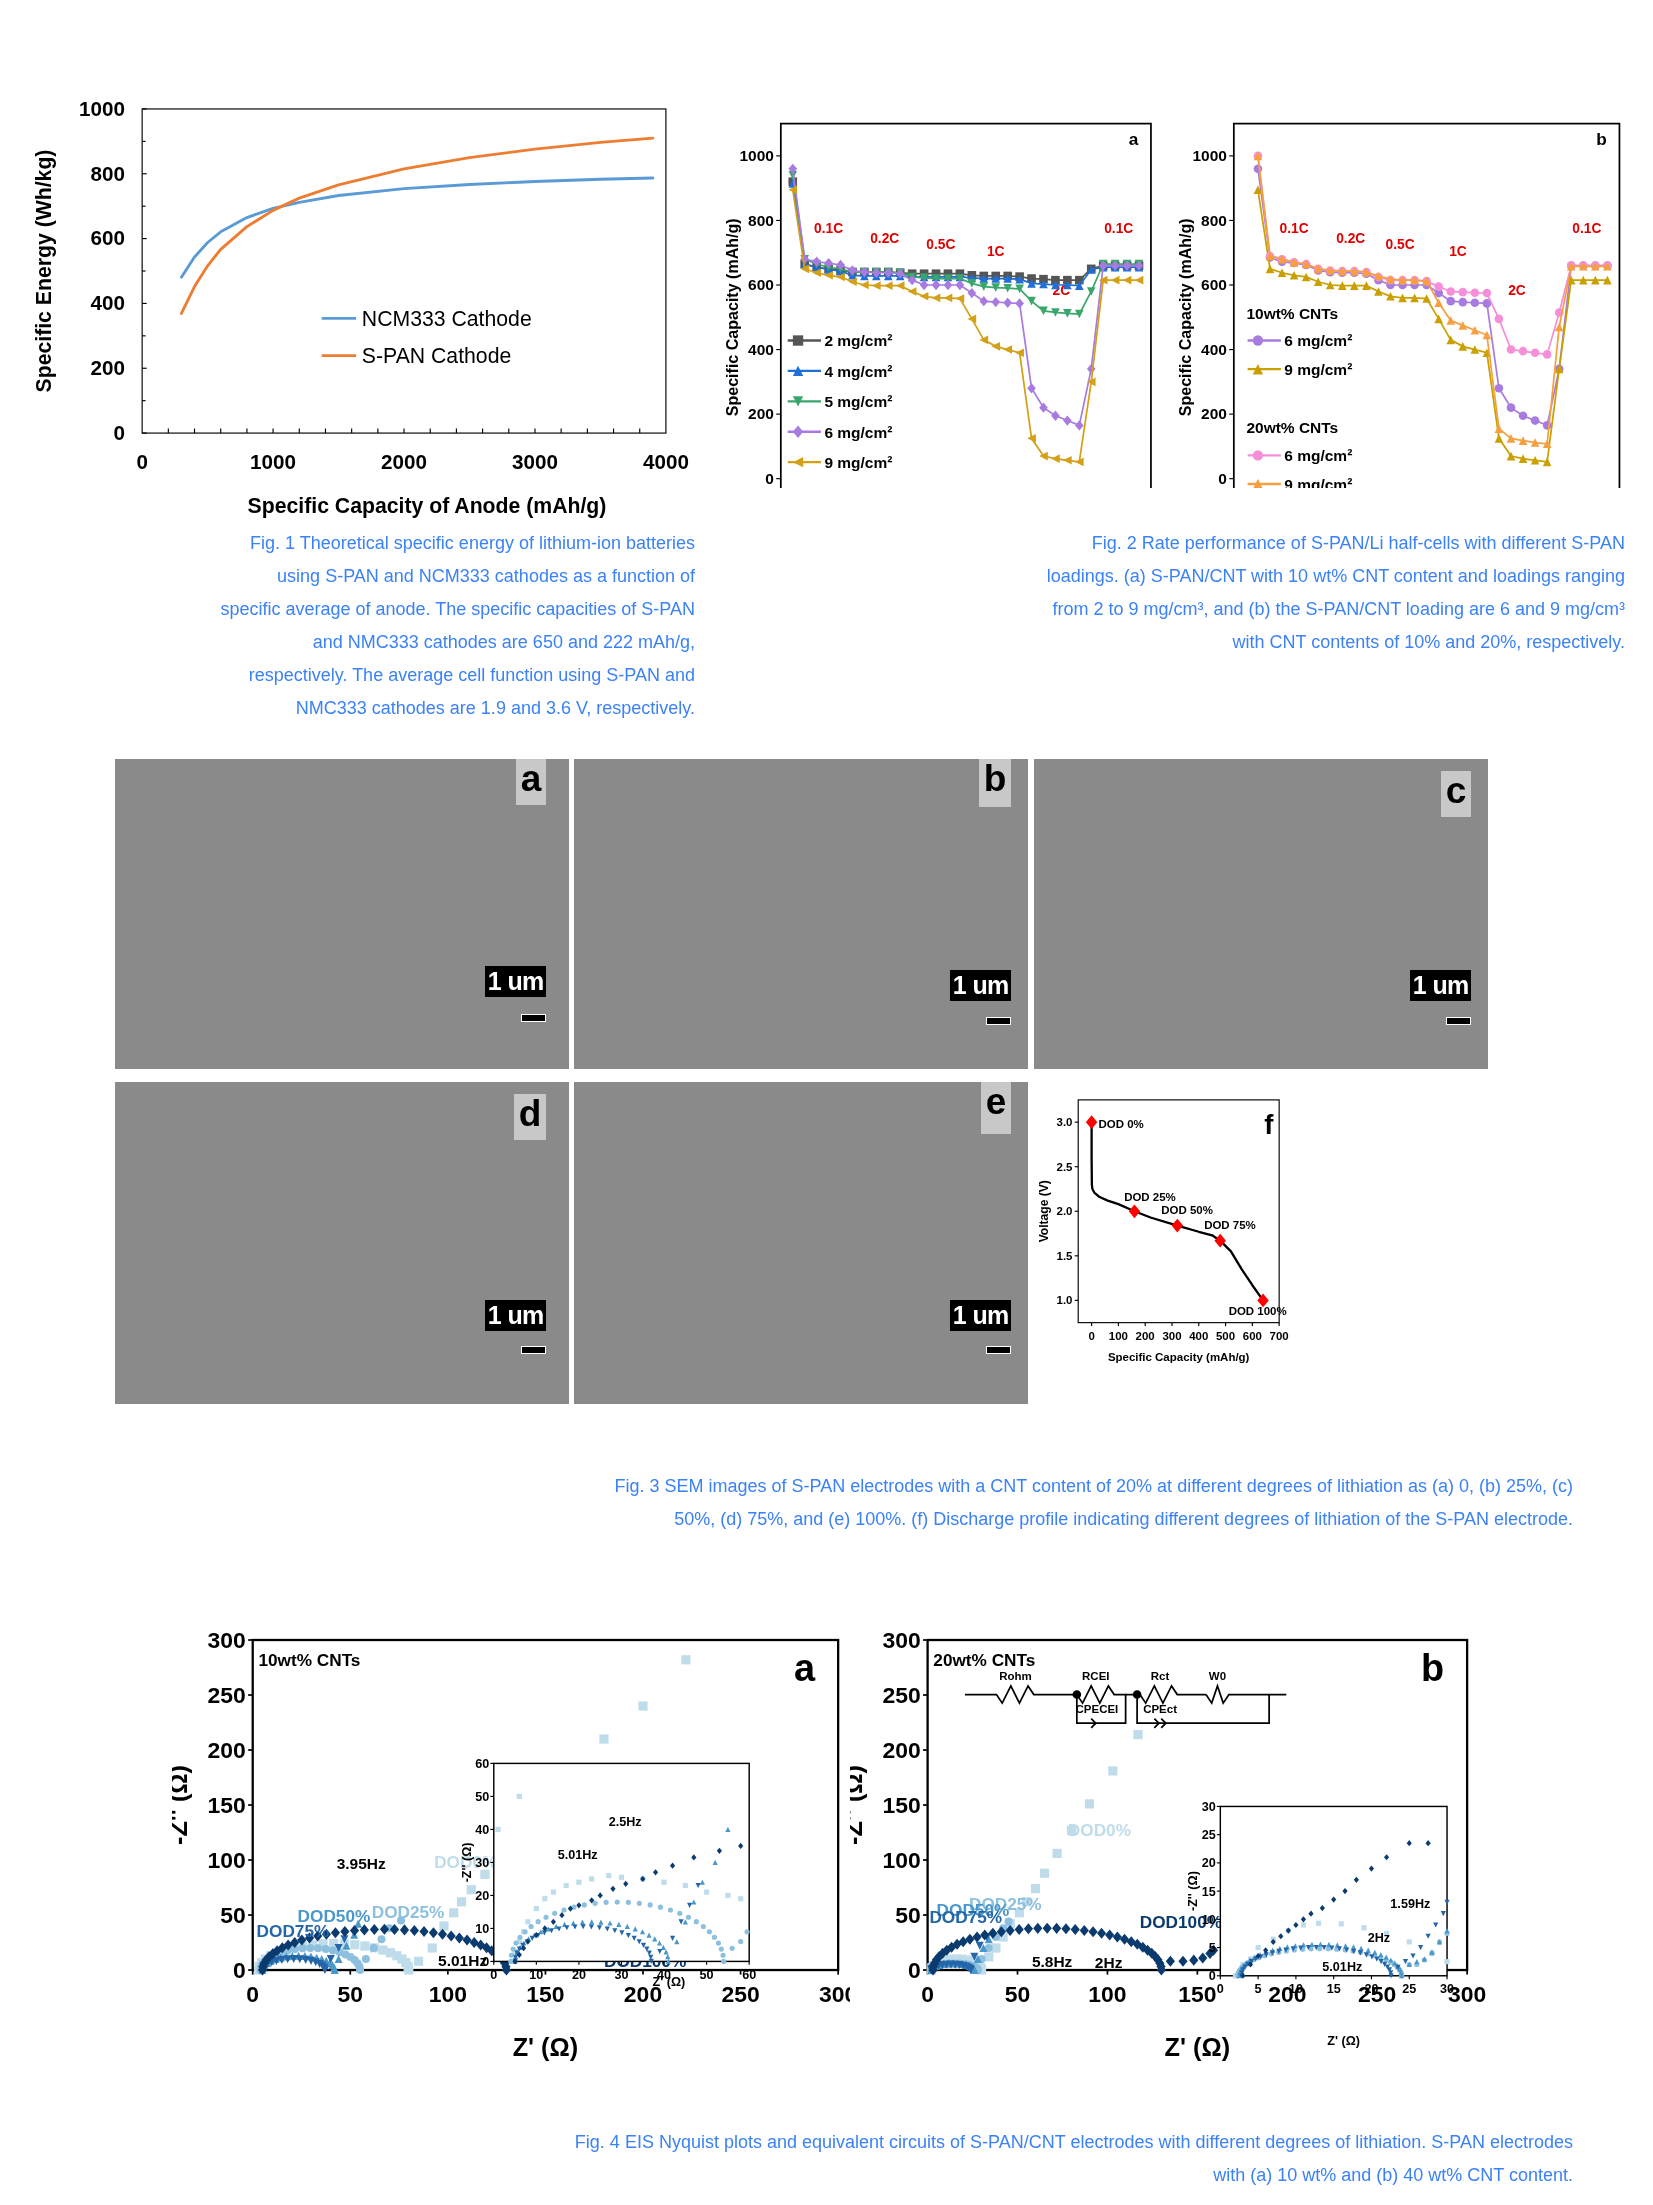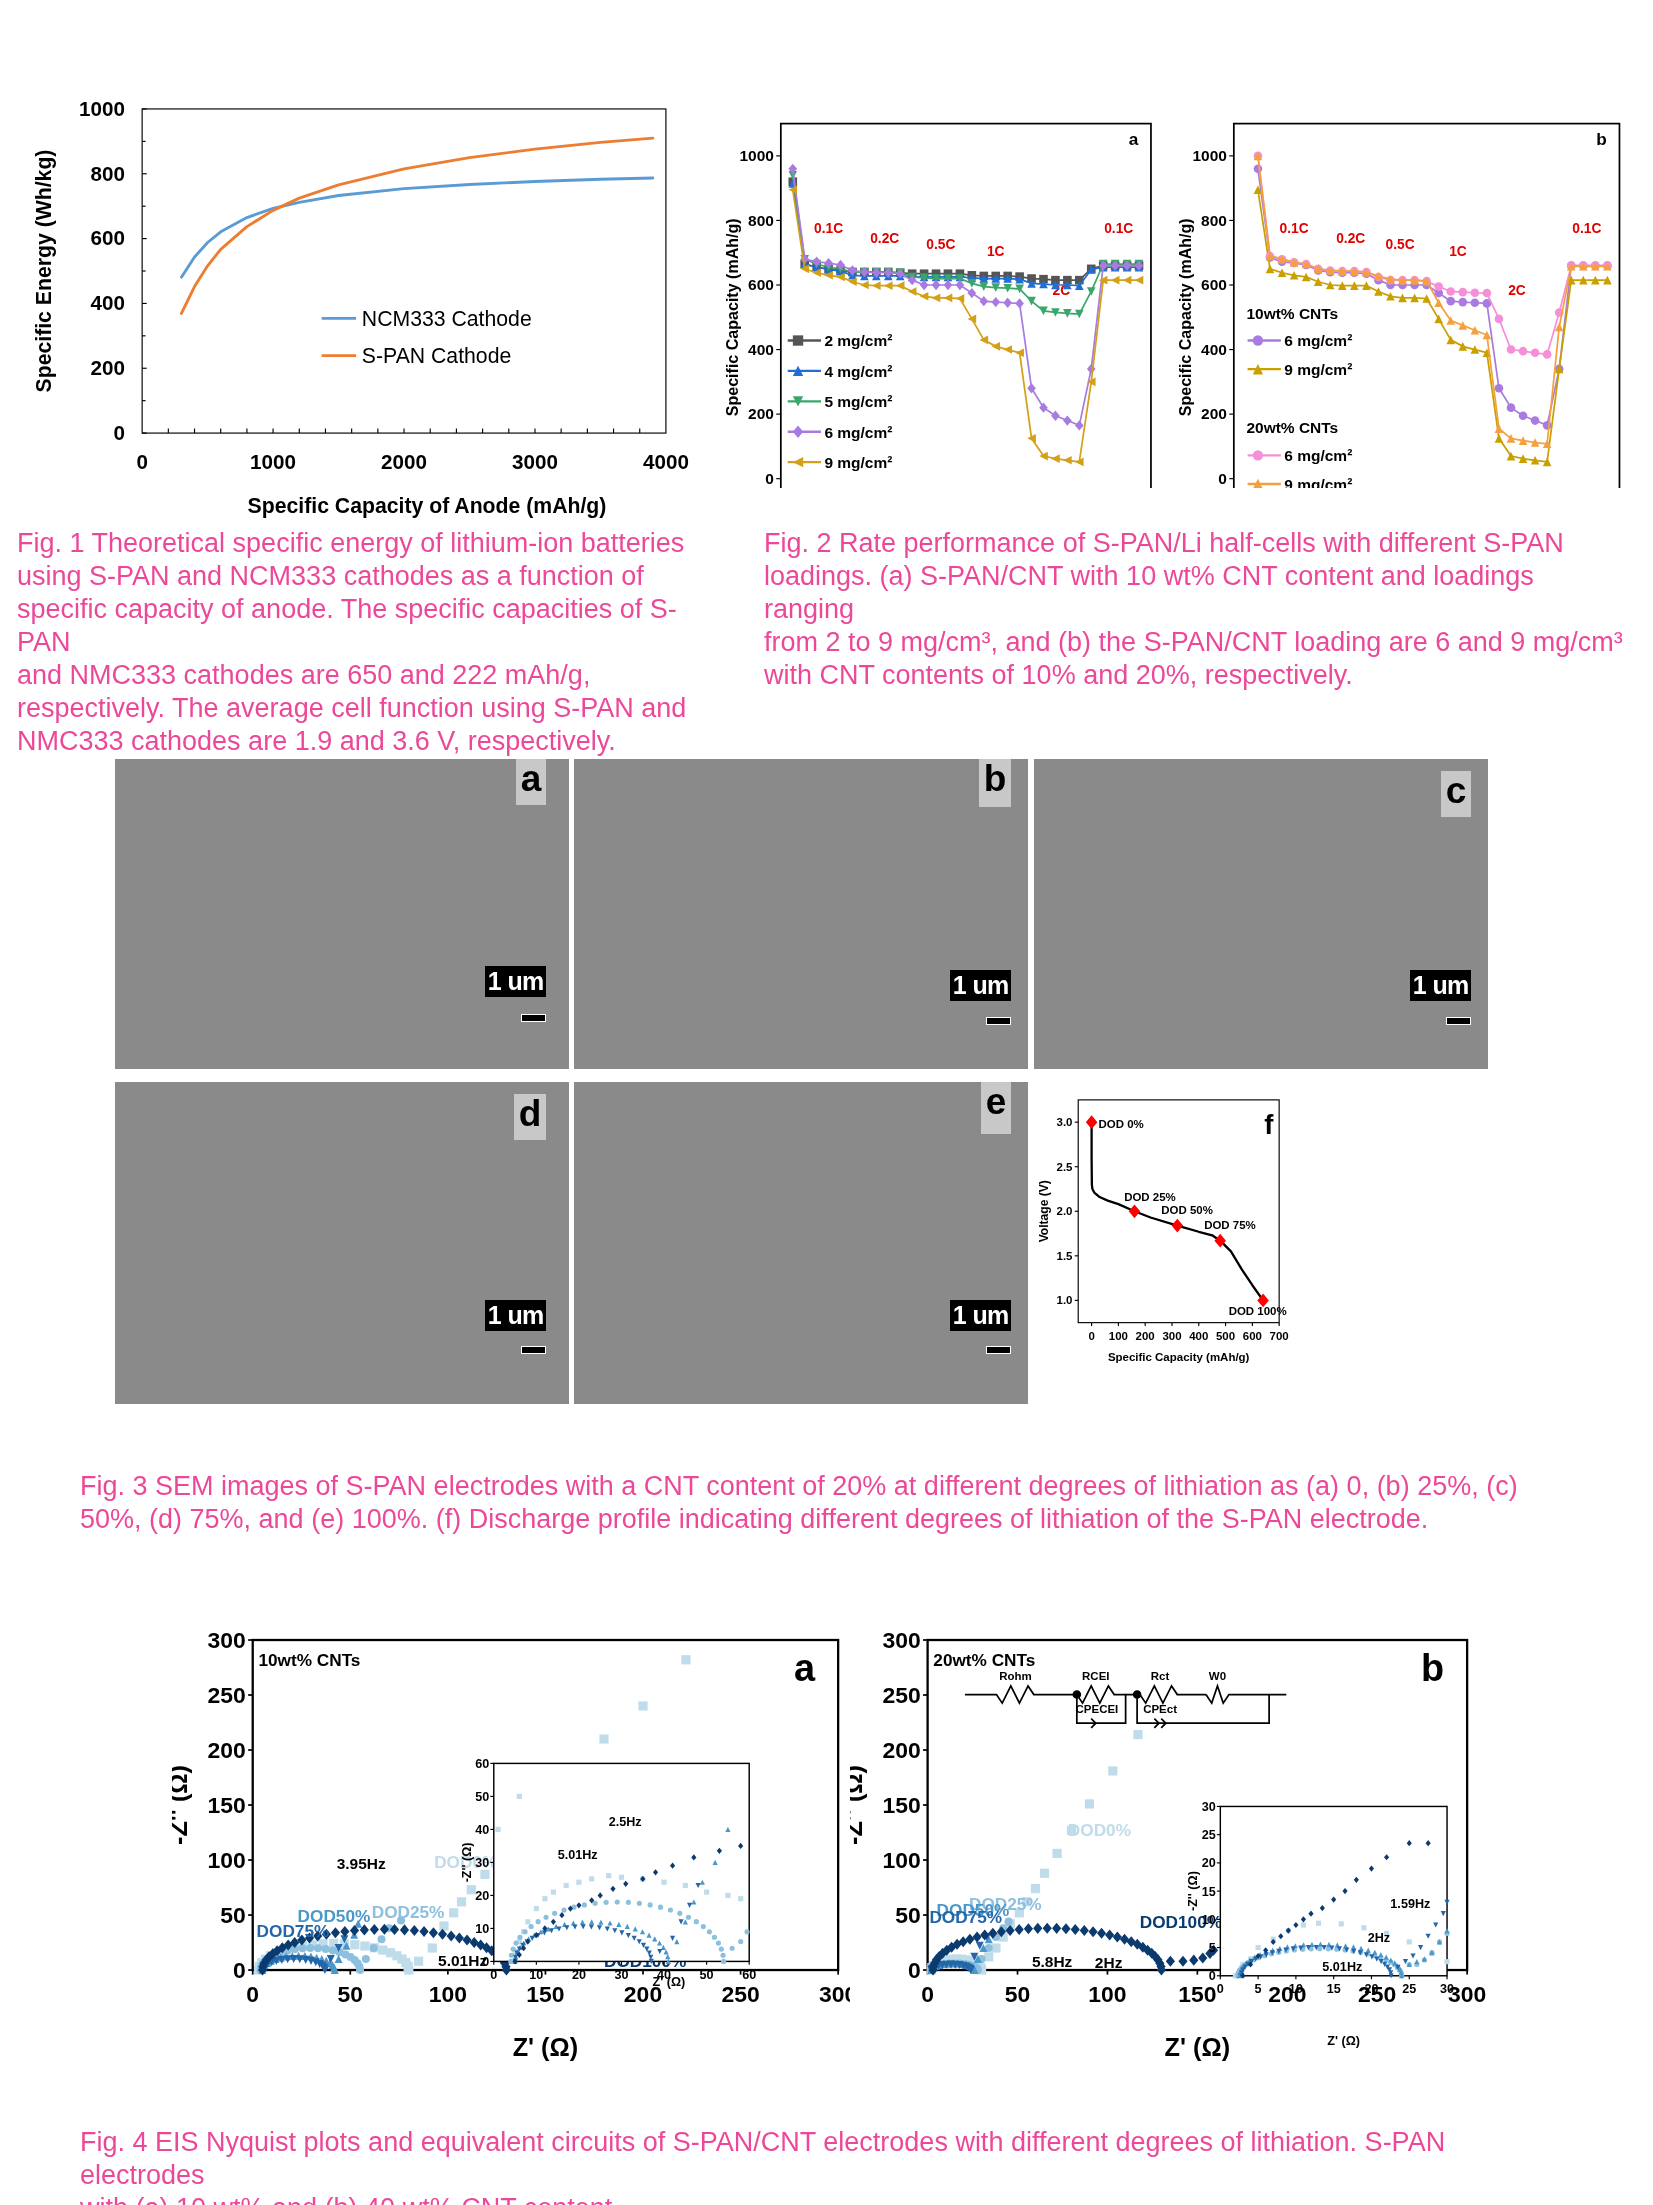--- a/index.html
+++ b/index.html
@@ -1,18 +1,18 @@
 <!DOCTYPE html>
 <html style="font-size:9.2px"><head>
 <meta charset="utf-8">
 <style>
   html,body{margin:0;padding:0;background:#fff;}
   body{width:1654px;height:2205px;position:relative;overflow:hidden;font-family:"Liberation Sans",sans-serif;color:#000;}
   .abs{position:absolute;}
-  .caption{position:absolute;text-align:left;font-family:"Liberation Sans",sans-serif;font-size:27px;line-height:33px;color:#ec4899;}
+  .caption{position:absolute;text-align:right;font-family:"Liberation Sans",sans-serif;font-size:18px;line-height:33px;color:#3b82f6;}
   svg text{font-family:"Liberation Sans",sans-serif;}
   .sem{position:absolute;overflow:hidden;background:#8a8a8a;}
   .sem-label{position:absolute;background:#c8c8c8;font-weight:bold;font-size:37px;line-height:40px;padding:0 4.6px;color:#000;}
   .sem-scale{position:absolute;background:#000;color:#fff;font-weight:bold;font-size:25px;padding:1.1px 2.3px;letter-spacing:-0.6px;}
   .sem-bar{position:absolute;height:5.7px;background:#000;border:1.1px solid #fff;}
 </style>
 </head>
 <body>
 
 <svg class="abs" style="left:0;top:86px" width="718" height="436" viewBox="0 150 1250 760">
@@ -63,21 +63,21 @@
     <polyline points="315.475,483.235 338.3,448.205 361.125,422.78 383.95,404.135 429.6,379.275 475.25,363.455 520.9,352.72 589.375,340.855 703.5,328.99 817.625,321.645 931.75,316.56 1045.875,312.605 1137.175,310.345" fill="none" stroke="#5B9BD5" stroke-width="5" stroke-linecap="round" stroke-linejoin="round"></polyline>
     <line x1="560" x2="620" y1="555" y2="555" stroke="#5B9BD5" stroke-width="5"></line>
     <text x="630" y="568" font-size="37">NCM333 Cathode</text>
     <polyline points="315.475,546.515 338.3,499.62 361.125,463.46 383.95,434.645 429.6,395.095 475.25,366.845 520.9,345.375 589.375,322.21 703.5,294.525 817.625,274.75 931.75,260.06 1045.875,248.195 1137.175,240.85000000000002" fill="none" stroke="#ED7D31" stroke-width="5" stroke-linecap="round" stroke-linejoin="round"></polyline>
     <line x1="560" x2="620" y1="620" y2="620" stroke="#ED7D31" stroke-width="5"></line>
     <text x="630" y="633" font-size="37">S-PAN Cathode</text>
   </svg>
 <div class="caption" style="left:17px;top:527px;width:678px;">
   <div>Fig. 1 Theoretical specific energy of lithium-ion batteries</div>
   <div>using S-PAN and NCM333 cathodes as a function of</div>
-  <div>specific capacity of anode. The specific capacities of S-PAN</div>
+  <div>specific average of anode. The specific capacities of S-PAN</div>
   <div>and NMC333 cathodes are 650 and 222 mAh/g,</div>
   <div>respectively. The average cell function using S-PAN and</div>
   <div>NMC333 cathodes are 1.9 and 3.6 V, respectively.</div>
 </div>
 
 <svg class="abs" style="left:706px;top:115px" width="471" height="373" viewBox="0 0 820 650">
     <rect x="130" y="15" width="645" height="675" fill="none" stroke="#000" stroke-width="3"></rect>
     <line x1="130" x2="122" y1="633.75" y2="633.75" stroke="#000" stroke-width="2"></line>
     <text x="118" y="642.75" text-anchor="end" font-size="27" font-weight="bold">0</text>
     <line x1="130" x2="122" y1="521.25" y2="521.25" stroke="#000" stroke-width="2"></line>

